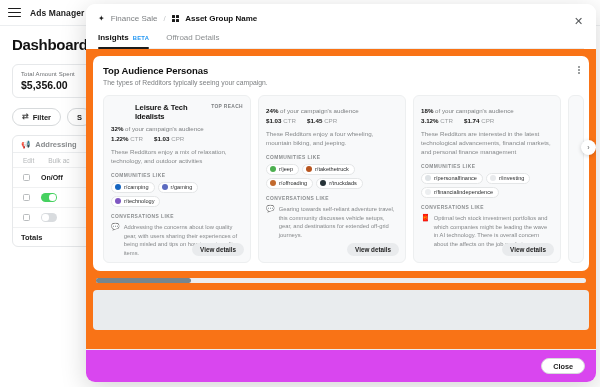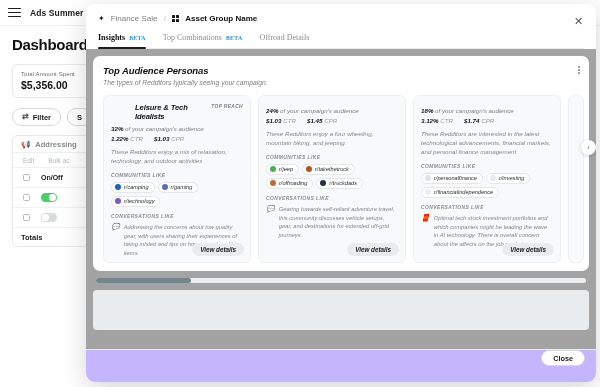--- a/index.html
+++ b/index.html
@@ -83,33 +83,33 @@
   .crumb-sep { color: #c3c6c8; }
   .grid-icon { display: grid; grid-template-columns: 3.2px 3.2px; grid-template-rows: 3.2px 3.2px; gap: 1.2px; }
   .grid-icon i { background: #1c1c1c; border-radius: .5px; }
   .crumb-b { color: #111; font-weight: 700; }
   .close-x {
     position: absolute; right: 11px; top: 11px; width: 13px; height: 13px;
     display: flex; align-items: center; justify-content: center;
     color: #55585a; font-size: 11px; line-height: 1;
   }
 
-  .tabs { display: flex; gap: 17px; margin-top: 10px; border-bottom: 1px solid #ebedee; font-family: Liberation Serif, serif; }
+  .tabs { display: flex; gap: 17px; margin-top: 10px; border-bottom: 1px solid #ebedee; }
   .tab {
     display: flex; align-items: center; gap: 4px; padding-bottom: 6px;
     font-size: 8px; color: #8a8d8f; position: relative;
   }
   .tab.active { color: #111; font-weight: 600; }
   .tab.active::after {
     content: ""; position: absolute; left: 0; right: 0; bottom: -1px;
     height: 2px; background: #1c1c1c; border-radius: 2px;
   }
   .beta { font-size: 5.8px; font-weight: 700; color: #2196f3; letter-spacing: .3px; }
 
-  .modal-scroll { flex: 1; background: #a3a3a3; padding: 7px; overflow: hidden; font-style: italic; }
+  .modal-scroll { flex: 1; background: #f97316; padding: 7px; overflow: hidden; }
   .panel { background: #fff; border-radius: 7px; padding: 9px 10px 8px 10px; position: relative; }
   .panel-title { font-size: 9.5px; font-weight: 700; color: #111; letter-spacing: -.1px; }
   .panel-sub { font-size: 6.8px; color: #7c7f81; margin-top: 3px; }
   .kebab {
     position: absolute; right: 9px; top: 10px;
     display: flex; flex-direction: column; gap: 1.4px; align-items: center;
   }
   .kebab i { width: 1.6px; height: 1.6px; background: #8a8d8f; border-radius: 50%; }
 
   .cards { display: flex; gap: 7px; margin-top: 9px; }
@@ -155,40 +155,40 @@
     display: flex; align-items: center; justify-content: center;
     font-size: 7px; color: #55585a;
   }
 
   .hscroll { margin: 7px 3px 0 3px; height: 5px; background: #eceef0; border-radius: 3px; position: relative; }
   .hscroll i { position: absolute; left: 0; top: 0; width: 95px; height: 5px; background: #76868f; border-radius: 3px; }
 
   .spacer { margin-top: 7px; height: 40px; background: #e9ecee; border-radius: 4px; }
 
   .modal-foot {
-    height: 33px; border-top: 1px solid #ebedee; background: #c4b5fd;
-    display: flex; align-items: flex-start; justify-content: flex-end; padding-right: 11px;
+    height: 33px; border-top: 1px solid #ebedee; background: #d946ef;
+    display: flex; align-items: center; justify-content: flex-end; padding-right: 11px;
   }
   .close-btn {
     border: 1px solid #d7dadc; background: #fff; border-radius: 11px;
     height: 16px; padding: 0 11px; display: flex; align-items: center;
     font-size: 7.3px; font-weight: 700; color: #1c1c1c;
   }
 </style>
 </head>
 <body>
 
 <div class="app-bg">
   <div class="app-topbar">
     <div class="hamburger">
         <i></i>
         <i></i>
         <i></i>
       </div>
-    <div class="app-title">Ads Summer</div>
+    <div class="app-title">Ads Manager</div>
   </div>
   <div class="app-body">
     <div class="dash-title">Dashboard</div>
     <div class="spend-card">
       <div class="spend-label">Total Amount Spent</div>
       <div class="spend-value">$5,356.00</div>
     </div>
     <div class="btn-row">
       <div class="pill-btn">
         <span class="filter-glyph">⇄</span>
@@ -244,24 +244,20 @@
       <span class="crumb-b">Asset Group Name</span>
     </div>
     <div class="close-x">✕</div>
 
     <div class="tabs">
       <div class="tab active">
         <span>Insights</span>
         <span class="beta">BETA</span>
       </div>
       <div class="tab">
-        <span>Top Combinations</span>
-        <span class="beta">BETA</span>
-      </div>
-      <div class="tab">
         <span>Offroad Details</span>
       </div>
     </div>
   </div>
 
   <div class="modal-scroll">
     <div class="panel">
       <div class="panel-title">Top Audience Personas</div>
       <div class="panel-sub">The types of Redditors typically seeing your campaign.</div>
       <div class="kebab">

